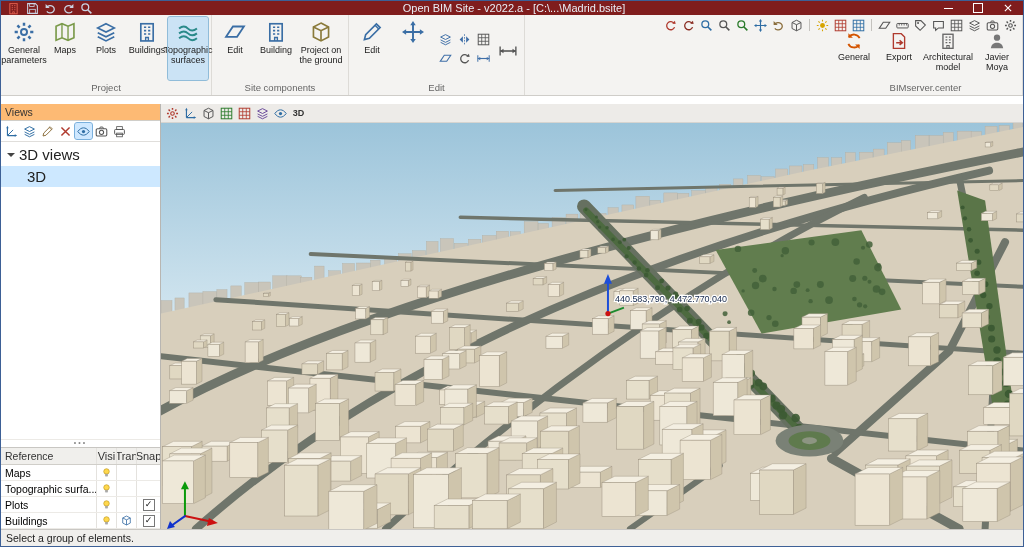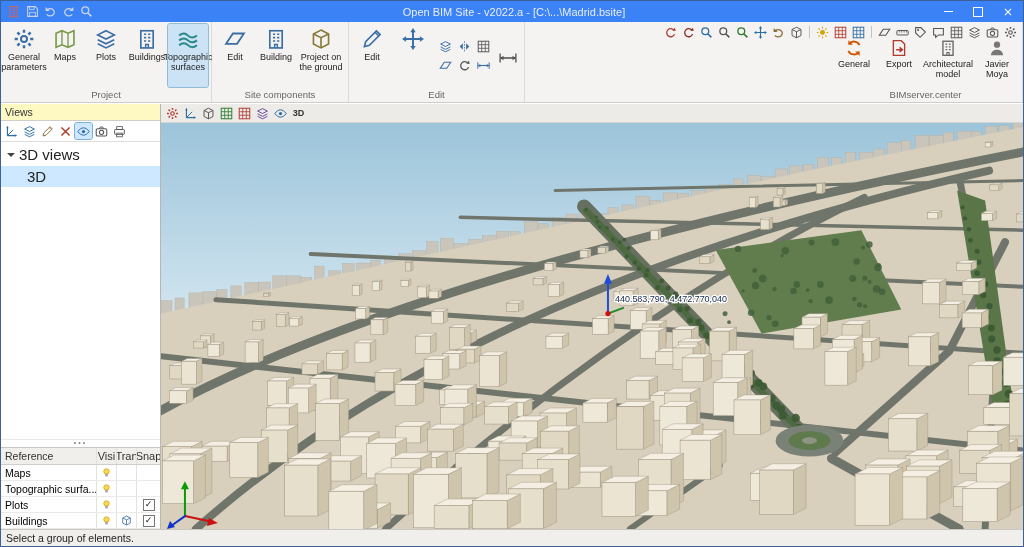--- a/index.html
+++ b/index.html
@@ -1,21 +1,21 @@
 <!DOCTYPE html>
 <html><head>
 <meta charset="utf-8">
 <style>
   html,body{margin:0;padding:0;}
   body{width:1024px;height:547px;position:relative;overflow:hidden;
        font-family:"Liberation Sans","DejaVu Sans",sans-serif;font-size:11px;
        background:#fff;border:1px solid #3d6096;box-sizing:border-box;}
   svg{display:block}
   
-  .titlebar{height:21px;background:#3b82f6;display:flex;align-items:center;color:#fff;}
+  .titlebar{height:14px;background:#7f1d1d;display:flex;align-items:center;color:#fff;}
   .qat{display:flex;align-items:center;gap:2px;padding-left:3px;}
   .qat .tbi{color:#c9d4e4;}
   .appicon{width:18px;height:16px;display:flex;align-items:center;justify-content:center;color:#e0604f;}
   .appicon svg{width:13px;height:13px}
   .title{flex:1;text-align:center;font-size:11px;color:#e8edf5;white-space:nowrap;overflow:hidden;}
   .wbtns{display:flex;height:22px;}
   .wbtn{width:30px;height:22px;display:flex;align-items:center;justify-content:center;color:#fff;cursor:pointer;}
   .min-glyph{width:9px;height:1px;background:#fff;display:block;}
   .max-glyph{width:8px;height:8px;border:1px solid #fff;display:block;}
   
@@ -37,21 +37,21 @@
   .smallgrid{display:grid;grid-template-columns:repeat(3,18px);grid-auto-rows:18px;gap:1px;align-self:center;margin:0 2px;}
   .smallgrid .tbi{width:18px;height:18px;}
   .rgroup.bims{margin-left:auto;}
   .bims .rbtns{margin-top:13px;}
   .bims .rbtn{width:44px;padding-top:2px;}
   .bims .ric svg{width:18px;height:18px;}
   .nav-toolbar{position:absolute;top:2px;right:4px;display:flex;align-items:center;gap:1px;}
   
   .main{position:absolute;top:103px;left:0;right:0;bottom:17px;display:flex;}
   .leftpanel{width:160px;border-right:1px solid #b8b6b2;display:flex;flex-direction:column;background:#fff;box-sizing:border-box;}
-  .panel-header{background:#fef9c3;border-bottom:1px solid #d0cec9;font-size:10.5px;padding:2px 4px;color:#333;}
+  .panel-header{background:#fdba74;border-bottom:1px solid #d0cec9;font-size:10.5px;padding:2px 4px;color:#333;}
   .views-toolbar{display:flex;gap:1px;padding:2px;border-bottom:1px solid #e0dedb;}
   .tree{font-size:15px;padding-top:2px;color:#222;}
   .tree-root{display:flex;align-items:center;gap:4px;padding:2px 2px 2px 6px;cursor:pointer;}
   .tree-root svg{width:8px;height:8px;}
   .tree-child{background:#cde8ff;padding:2px 2px 2px 26px;margin-top:1px;cursor:pointer;}
   .spacer{flex:1;}
   .splitter{text-align:center;color:#8a8a8a;font-size:7px;letter-spacing:2px;height:7px;line-height:6px;border-top:1px solid #eceae6;cursor:row-resize;}
   .layers-table{border-top:1px solid #c8c6c2;font-size:10.5px;}
   .lt-row{display:grid;grid-template-columns:1fr 20px 20px 24px;height:15px;align-items:center;border-bottom:1px solid #eceae6;}
   .lt-head{background:#f0efec;border-bottom:1px solid #d0cec9;color:#333;height:16px;}

